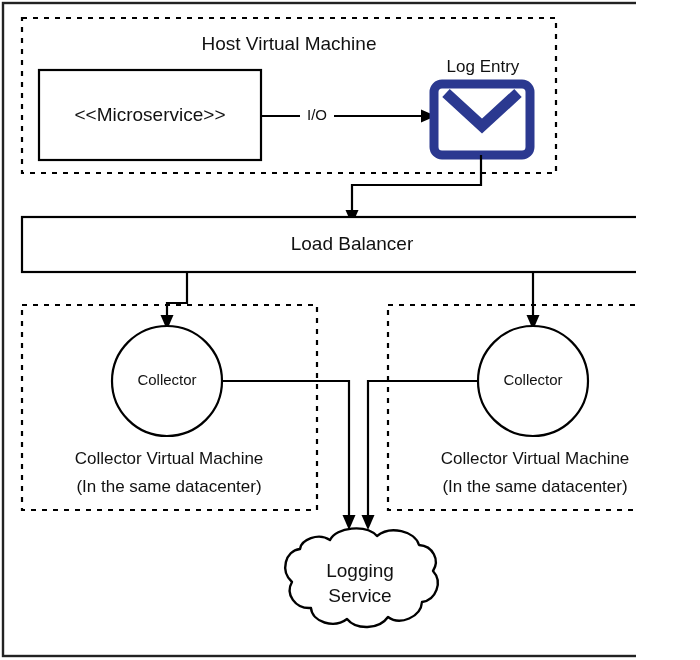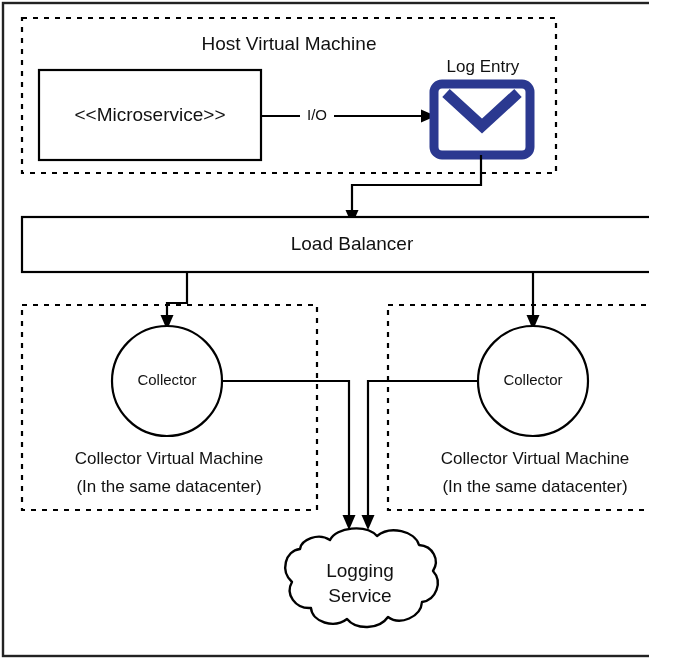--- a/index.html
+++ b/index.html
@@ -9,21 +9,20 @@
   }
   body {
     font-family: "Liberation Sans", sans-serif;
   }
   #canvas {
     position: relative;
     width: 636px;
     height: 660px;
     background: #ffffff;
     overflow: hidden;
-    padding-left: 13px;
   }
   #diagram-svg {
     position: absolute;
     left: 0;
     top: 0;
     width: 700px;
     height: 660px;
   }
   .node-text {
     font-family: "Liberation Sans", sans-serif;

